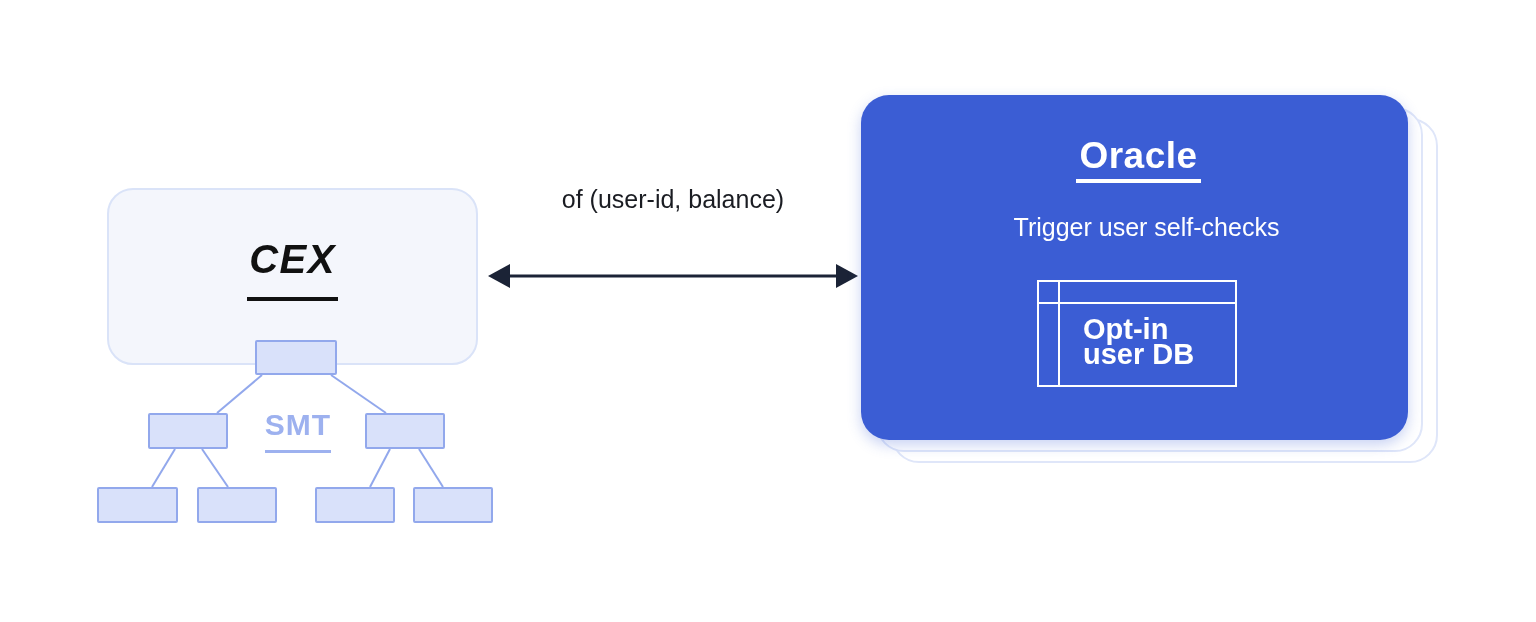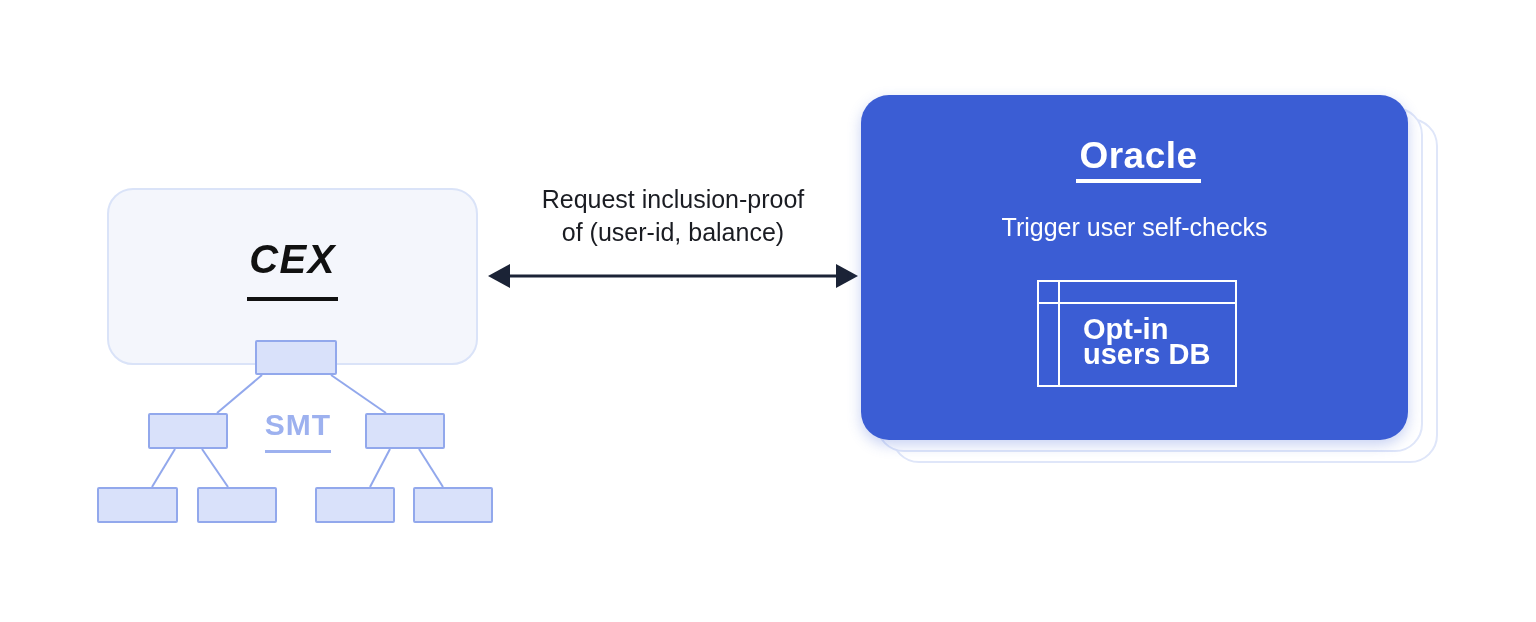--- a/index.html
+++ b/index.html
@@ -138,21 +138,21 @@
     font-size: 37px;
     font-weight: 700;
     letter-spacing: 0.5px;
     color: var(--white);
     border-bottom: 4px solid var(--white);
     padding: 0 3px 5px 3px;
     line-height: 1;
   }
   .oracle-subtitle {
     position: absolute;
-    top: 118px; left: 0;
+    top: 118px; left: 12px;
     width: 547px;
     text-align: center;
     font-size: 25px;
     font-weight: 500;
     color: var(--white);
   }
   .db-table {
     position: absolute;
     left: 176px; top: 185px;
     width: 200px; height: 107px;
@@ -203,21 +203,20 @@
   <div class="node l1"></div>
   <div class="node l2"></div>
   <div class="node l3"></div>
   <div class="node l4"></div>
 
   <div class="smt-label">
     <span>SMT</span>
   </div>
 
   <div class="arrow-label">
-    <div>Request inclusion-proof</div>
     <div>of (user-id, balance)</div>
   </div>
 
   <svg class="arrow-svg" width="374" height="32" viewBox="0 0 374 32">
     <line x1="20" y1="16" x2="354" y2="16"></line>
     <polygon points="2,16 24,4 24,28"></polygon>
     <polygon points="372,16 350,4 350,28"></polygon>
   </svg>
 
   <div class="stack-card stack-2"></div>
@@ -227,18 +226,18 @@
     <div class="oracle-title-row">
       <span class="oracle-title">Oracle</span>
     </div>
     <div class="oracle-subtitle">Trigger user self-checks</div>
 
     <div class="db-table">
       <div class="db-row-line"></div>
       <div class="db-col-line"></div>
       <div class="db-label">
         <div>Opt-in</div>
-        <div>users DB</div>
+        <div>user DB</div>
       </div>
     </div>
   </div>
 
 </div>
 
 </body></html>

